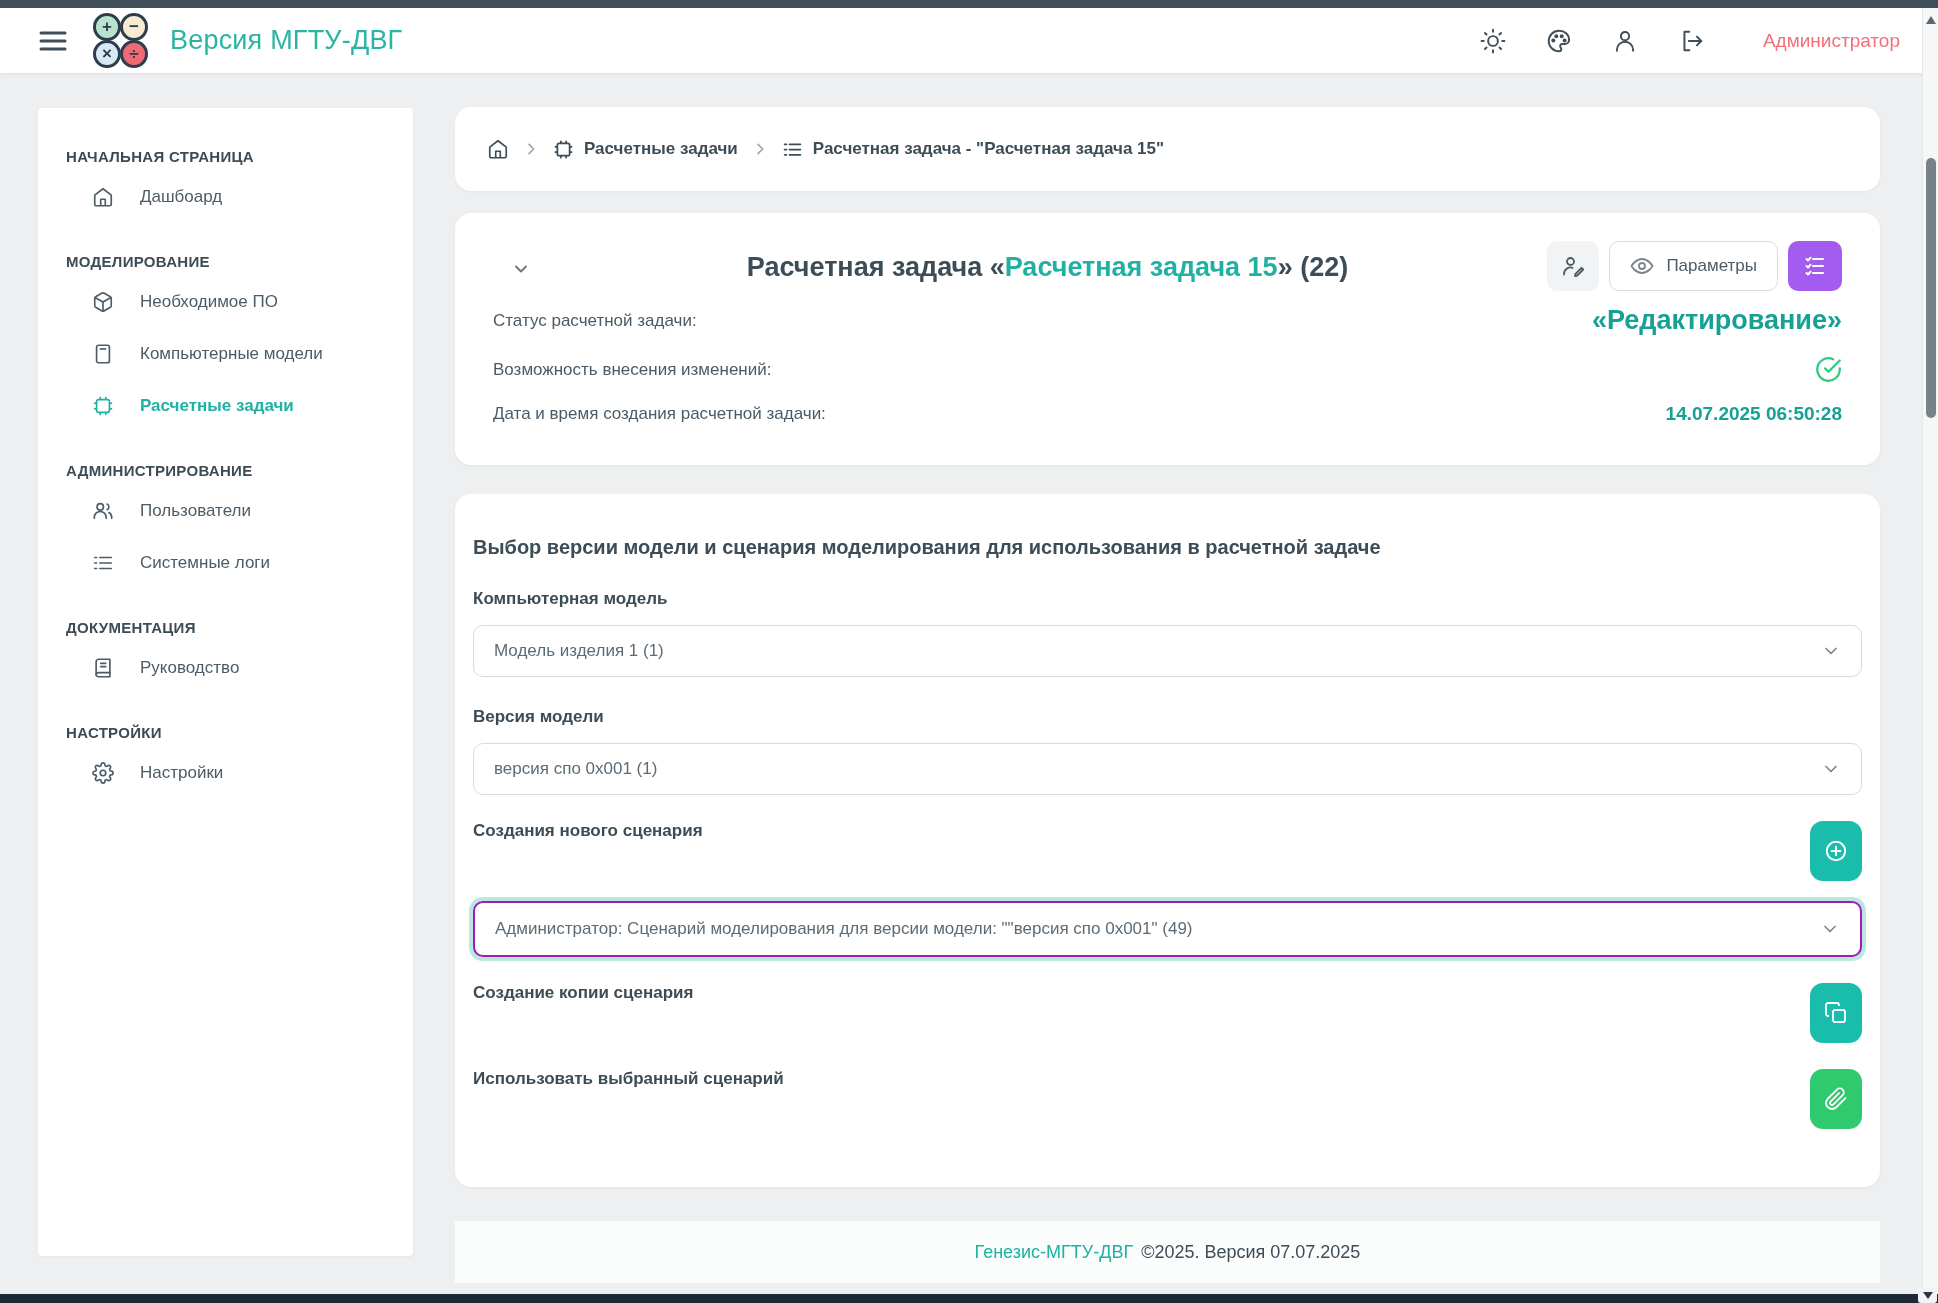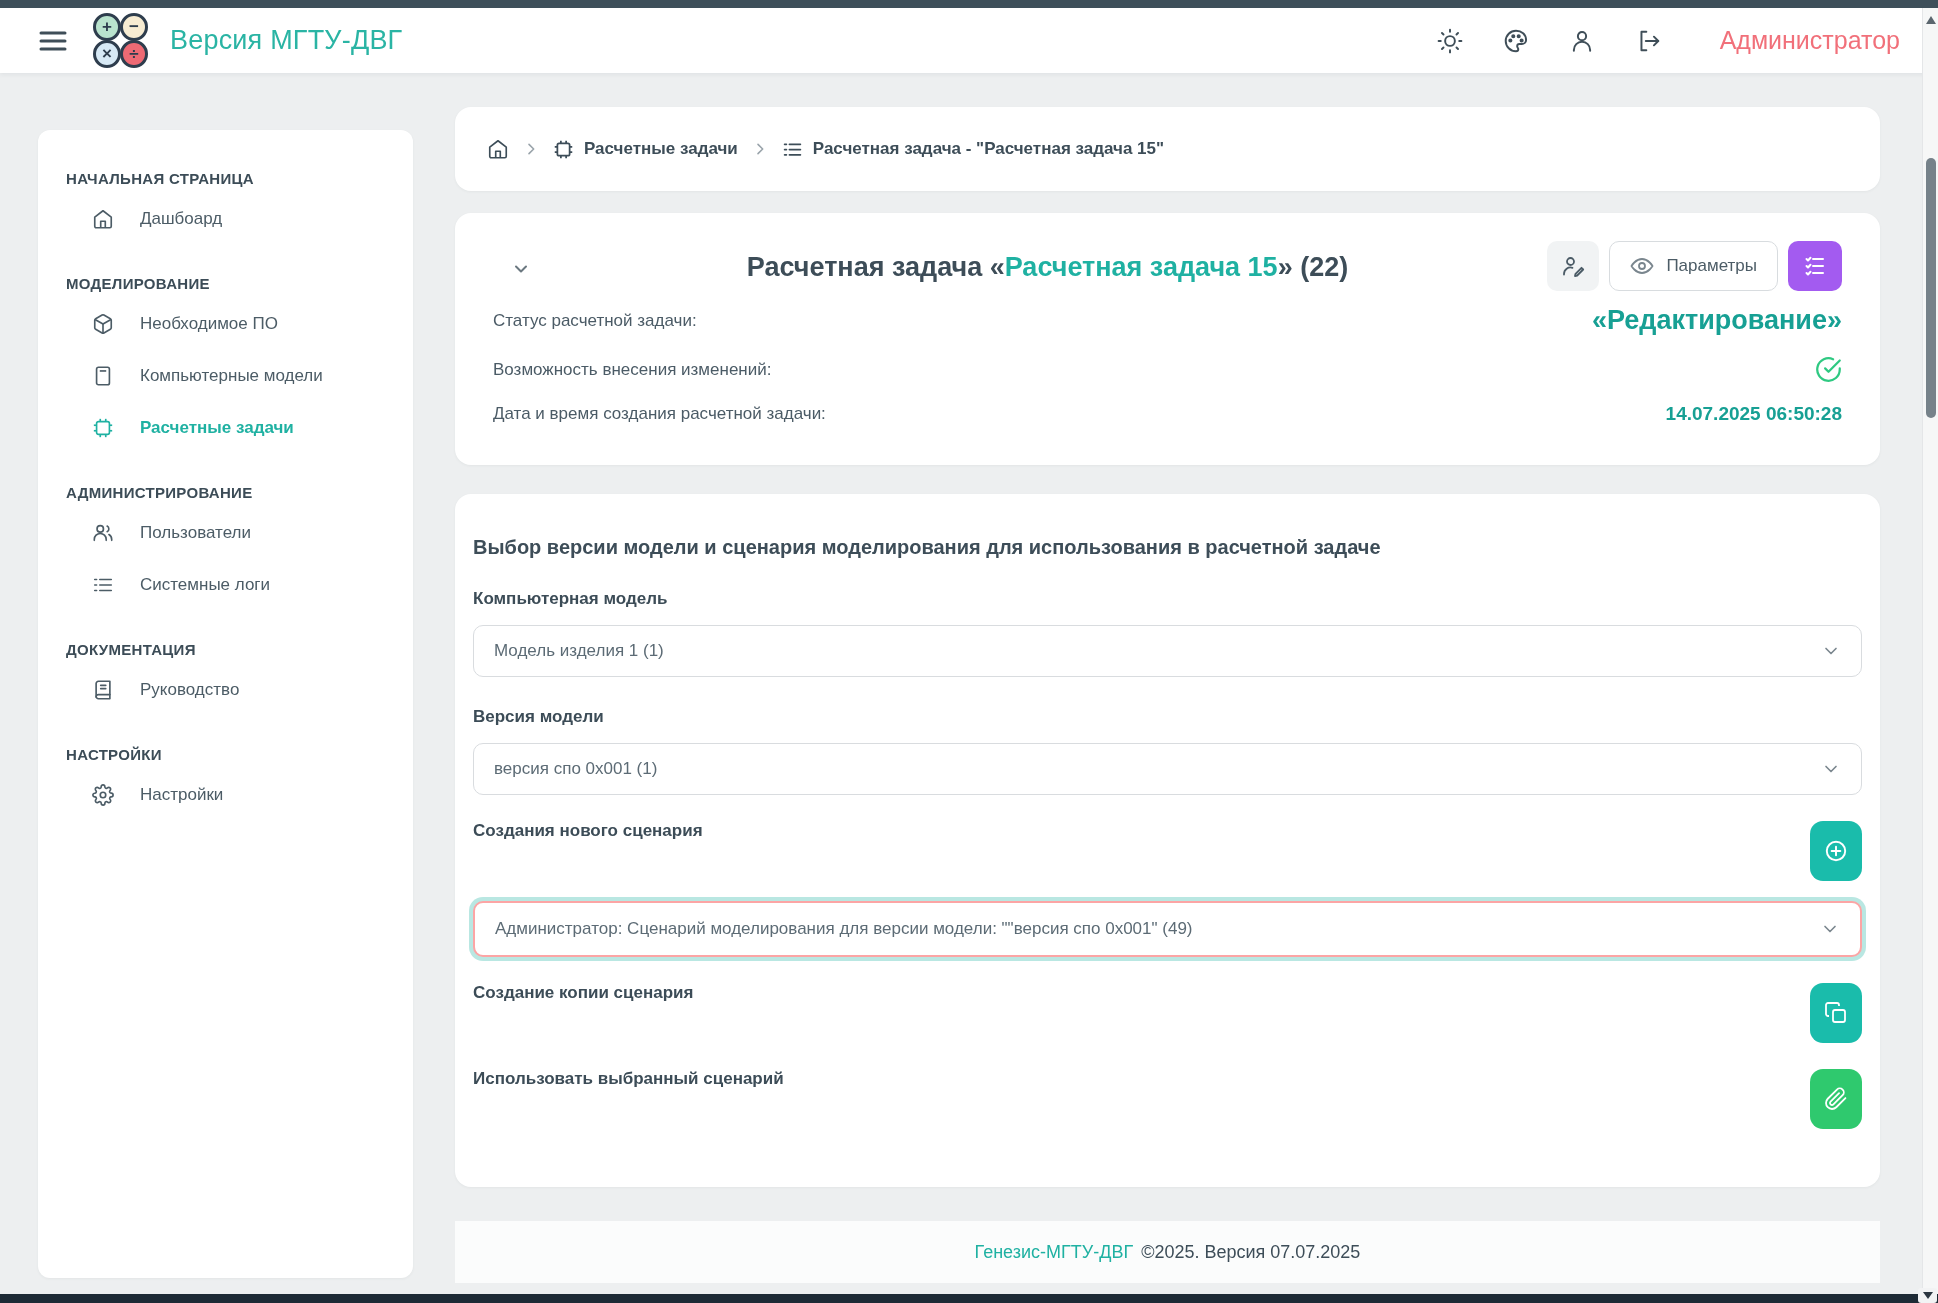--- a/index.html
+++ b/index.html
@@ -36,26 +36,26 @@
     display:flex; align-items:center; justify-content:center;
     font-size:17px; font-weight:700; color:#2e3d4d; margin:-1px;
   }
   .lc-plus  { background:#b9e3cd; }
   .lc-minus { background:#f7ecd2; }
   .lc-times { background:#d7e9f5; }
   .lc-div   { background:#ee6a74; }
   .app-title { font-size:27px; font-weight:500; color:#2ab4a4; letter-spacing:.2px; }
   .header-right { display:flex; align-items:center; gap:36px; }
   .hicon-btn { background:none; border:none; cursor:pointer; color:#3f4e58; padding:2px; }
-  .role { font-size:25px; color:#f1707a; cursor:pointer; margin-left:20px; }
+  .role { font-size:19px; color:#f1707a; cursor:pointer; margin-left:20px; }
 
   
   .sidebar {
-    position:absolute; left:38px; top:130px; width:375px; height:1148px;
-    background:#ffffff; border-radius:12px; box-shadow:0 1px 3px rgba(40,50,60,.05);
+    position:absolute; left:38px; top:108px; width:375px; height:1148px;
+    background:#ffffff; border-radius:4px; box-shadow:0 1px 3px rgba(40,50,60,.05);
     padding:40px 30px 30px 28px;
   }
   .sb-section { font-size:15px; font-weight:700; color:#3c4c57; letter-spacing:.3px; margin:30px 0 6px; }
   .sb-section:first-child { margin-top:0; }
   .sb-item {
     display:flex; align-items:center; gap:26px; padding:15px 6px 15px 26px;
     font-size:17px; color:#4c5c66; text-decoration:none; cursor:pointer; border-radius:10px;
   }
   .sb-item .sb-ico { color:#4c5c66; flex:none; }
   .sb-item.active, .sb-item.active .sb-ico { color:#1fb1a2; font-weight:700; }
@@ -89,21 +89,21 @@
   
   .scenario-card { padding:42px 18px 58px; }
   .sec-heading { font-size:20px; font-weight:700; color:#3d4d58; }
   .fld-label { font-size:17px; font-weight:700; color:#3c4c57; margin-top:30px; }
   .select {
     margin-top:16px; height:52px; border:1px solid #d9dcdf; border-radius:10px;
     display:flex; align-items:center; justify-content:space-between; padding:0 20px;
     font-size:17px; color:#5c6b75; background:#fff; cursor:pointer;
   }
   .select .chev { color:#7a868e; }
-  .select.hl { border:2px solid #fca5a5; box-shadow:0 0 0 4px rgba(38,181,165,.32); margin-top:20px; height:56px; }
+  .select.hl { border:2px solid #a21caf; box-shadow:0 0 0 4px rgba(38,181,165,.32); margin-top:20px; height:56px; }
   .action-row { display:flex; align-items:flex-start; justify-content:space-between; margin-top:26px; }
   .action-row .fld-label { margin-top:0; }
   .btn-sq { width:52px; height:60px; border:none; border-radius:13px; display:flex; align-items:center; justify-content:center; color:#fff; cursor:pointer; }
   .btn-teal  { background:#1abcab; }
   .btn-green { background:#2fc96e; }
 
   
   .footer { margin-top:34px; height:62px; background:#fbfcfc; display:flex; align-items:center; justify-content:center; gap:8px; font-size:18px; color:#3d4d58; }
   .footer a { color:#1fb1a2; text-decoration:none; cursor:pointer; }
 </style>

